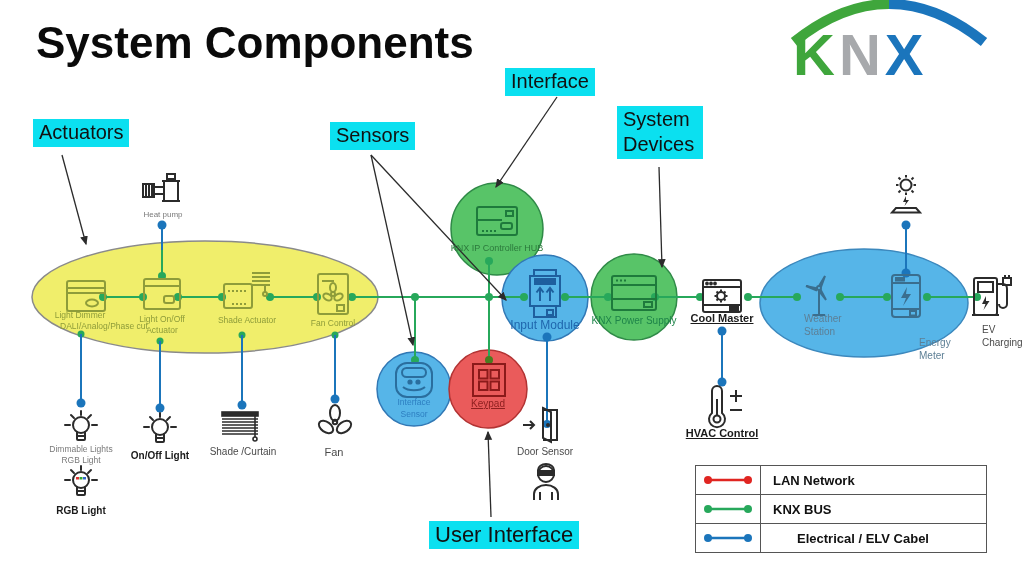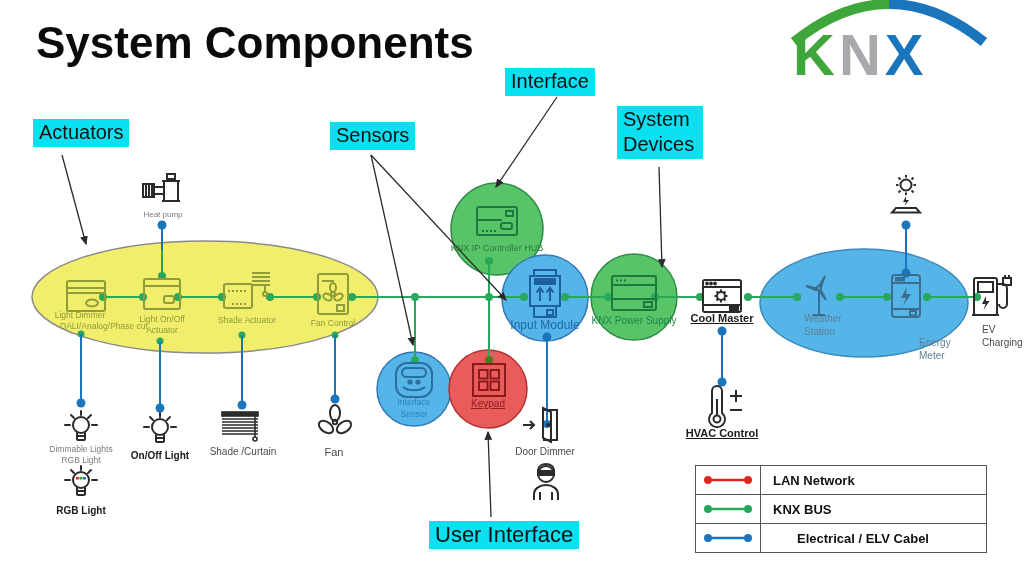--- a/index.html
+++ b/index.html
@@ -306,21 +306,21 @@
 
   <svg class="ic ic-black" width="42" height="40" style="left:521px;top:405px">
     <g fill="none" stroke="currentColor" stroke-width="2">
       <line x1="2" y1="20" x2="13" y2="20"></line>
         <path d="M9,16 L13,20 L9,24"></path>
       <path d="M22,5 L36,5 L36,35 L22,35"></path>
       <path d="M22,3 L30,7 L30,37 L22,33 Z"></path>
       <circle cx="27" cy="20" r="1" fill="currentColor"></circle>
     </g>
   </svg>
-  <div class="lbl gray-md" style="left:545px;top:446px;">Door Dimmer</div>
+  <div class="lbl gray-md" style="left:545px;top:446px;">Door Sensor</div>
 
   <svg class="ic ic-black" width="38" height="42" style="left:527px;top:462px">
     <g fill="none" stroke="currentColor" stroke-width="2">
       <circle cx="19" cy="12" r="8"></circle>
       <rect x="11" y="9" width="16" height="4" fill="currentColor"></rect>
       <path d="M11,8 a8,6 0 0 1 16,0"></path>
       <path d="M7,38 v-6 a12,9 0 0 1 24,0 v6"></path>
       <line x1="13" y1="30" x2="13" y2="38"></line>
         <line x1="25" y1="30" x2="25" y2="38"></line>
     </g>

